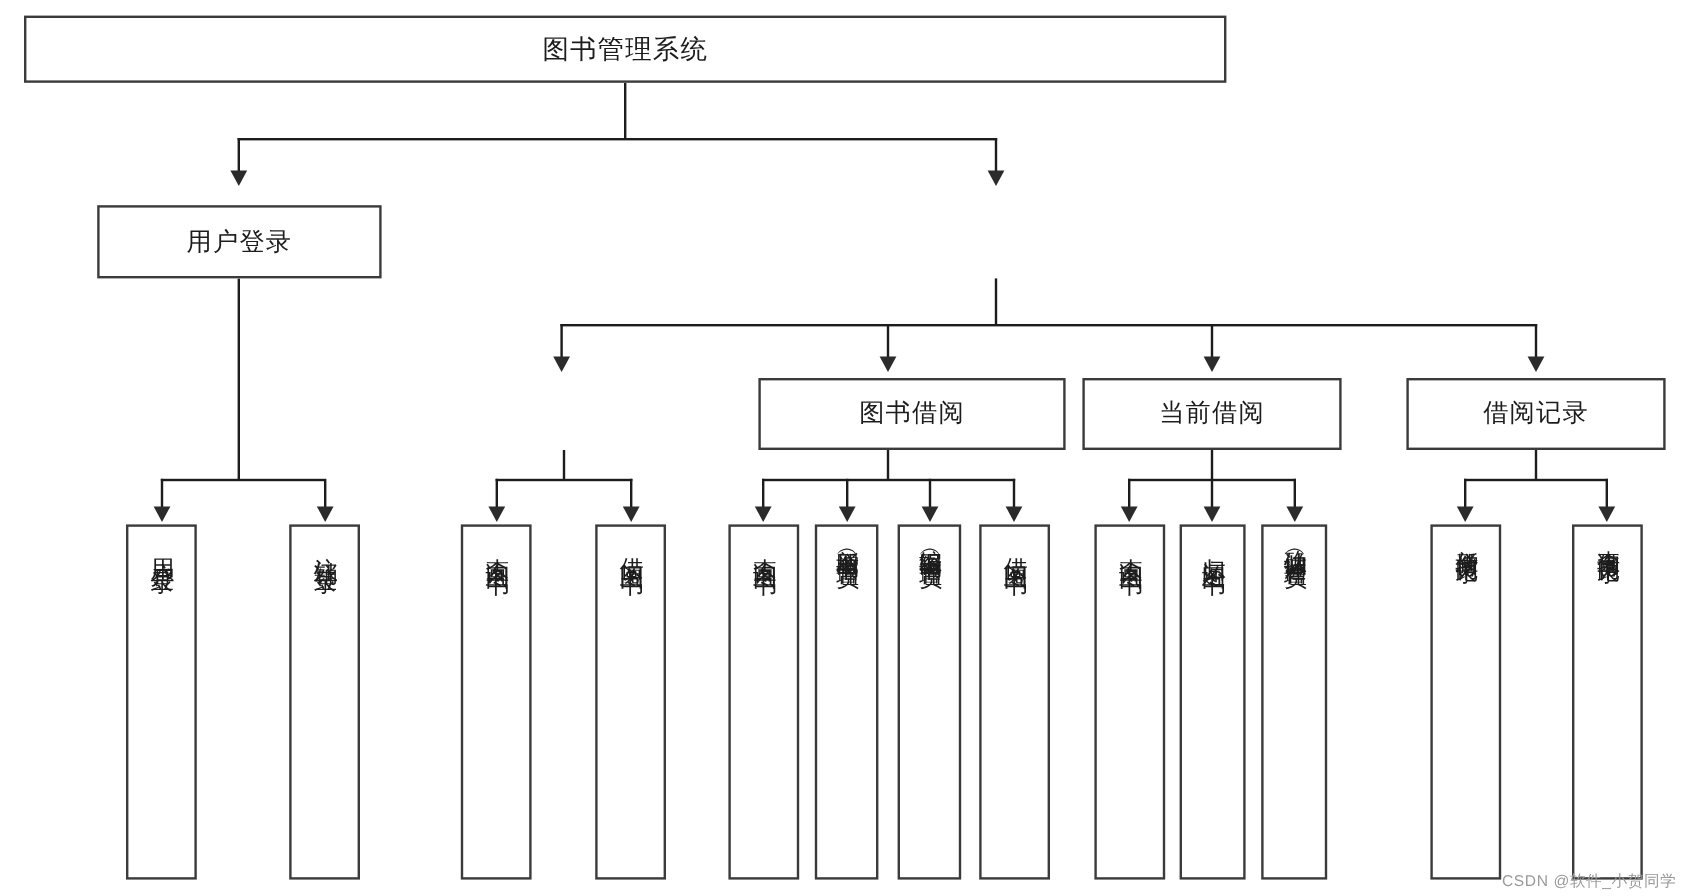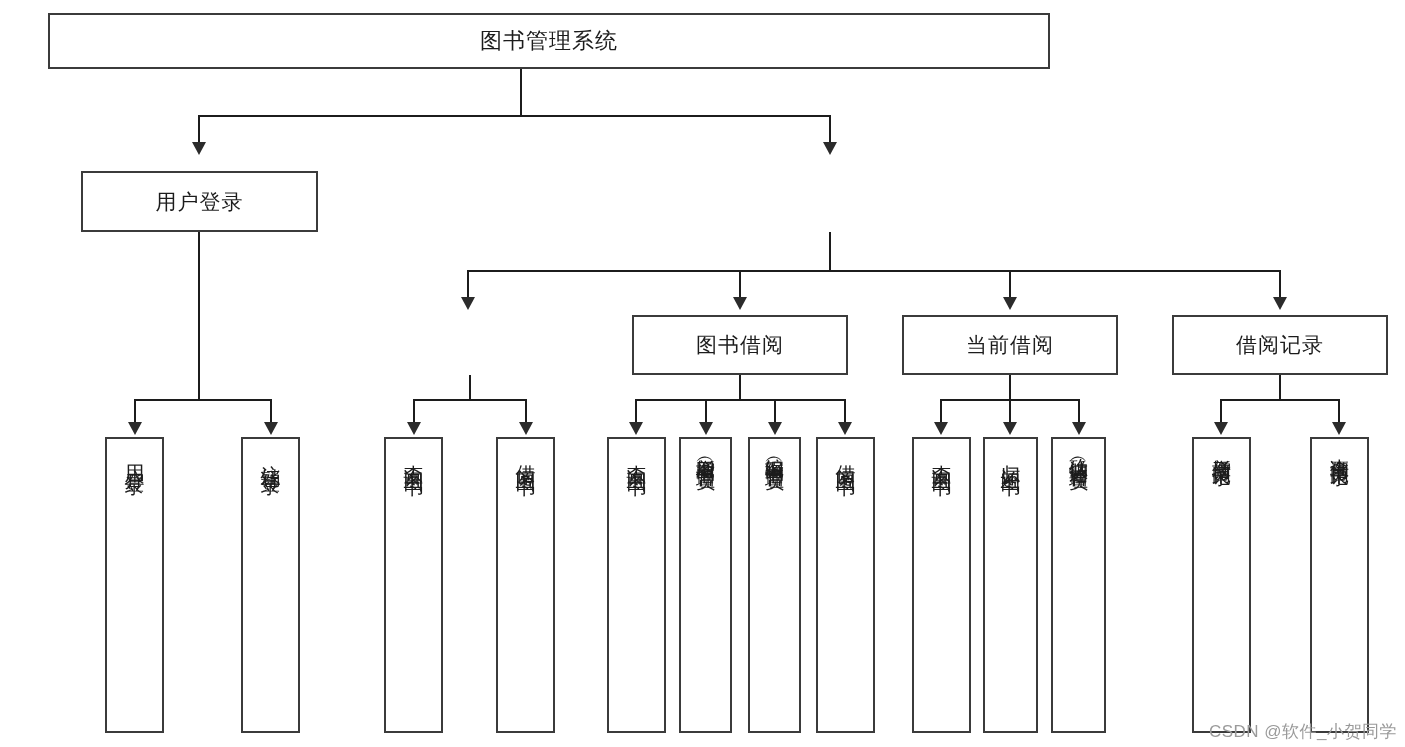--- a/index.html
+++ b/index.html
@@ -83,34 +83,34 @@
     border-left: 7px solid transparent;
     border-right: 7px solid transparent;
     border-top: 13px solid #2b2b2b;
     z-index: 2;
   }
   
   #watermark {
     position: absolute;
     right: 8px;
     bottom: 4px;
-    font-size: 17px;
+    font-size: 13px;
     color: #9a9a9a;
     letter-spacing: 0.5px;
     z-index: 5;
     white-space: nowrap;
     pointer-events: none;
   }
 </style>
 </head>
 <body>
 
 <div id="canvas">
 
-  <div class="node h root" style="left:20px; top:13px; width:1002px; height:56px;margin-left:28px;">
+  <div class="node h root" style="left:20px; top:13px; width:1002px; height:56px;">
     <span class="label">图书管理系统</span>
   </div>
 
   <div class="vline" style="left:520px; top:69px; width:2px; height:47px;"></div>
 
   <div class="hline" style="left:198px; top:115px; width:633px; height:2px;"></div>
 
   <div class="vline" style="left:198px; top:115px; width:2px; height:30px;"></div>
   <div class="arrow" style="left:192px; top:142px;"></div>
   <div class="vline" style="left:829px; top:115px; width:2px; height:30px;"></div>
@@ -132,21 +132,21 @@
   <div class="hline" style="left:467px; top:270px; width:814px; height:2px;"></div>
   <div class="vline" style="left:467px; top:270px; width:2px; height:30px;"></div>
   <div class="arrow" style="left:461px; top:297px;"></div>
   <div class="vline" style="left:739px; top:270px; width:2px; height:30px;"></div>
   <div class="arrow" style="left:733px; top:297px;"></div>
   <div class="vline" style="left:1009px; top:270px; width:2px; height:30px;"></div>
   <div class="arrow" style="left:1003px; top:297px;"></div>
   <div class="vline" style="left:1279px; top:270px; width:2px; height:30px;"></div>
   <div class="arrow" style="left:1273px; top:297px;"></div>
 
-  <div class="node h" style="left:632px; top:315px; width:216px; height:60px;">
+  <div class="node h" style="left:632px; top:315px; width:256px; height:60px;">
     <span class="label">图书借阅</span>
   </div>
   <div class="node h" style="left:902px; top:315px; width:216px; height:60px;">
     <span class="label">当前借阅</span>
   </div>
   <div class="node h" style="left:1172px; top:315px; width:216px; height:60px;">
     <span class="label">借阅记录</span>
   </div>
 
   <div class="vline" style="left:469px; top:375px; width:2px; height:25px;"></div>

